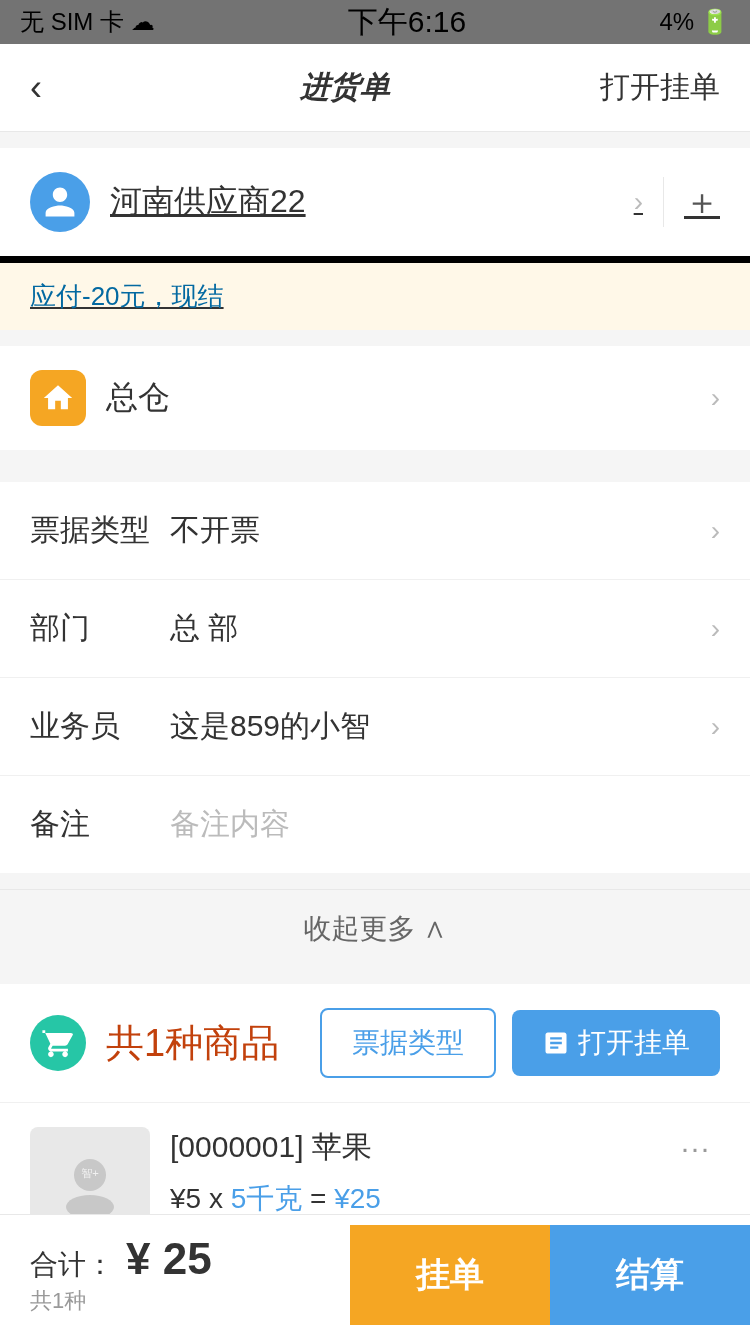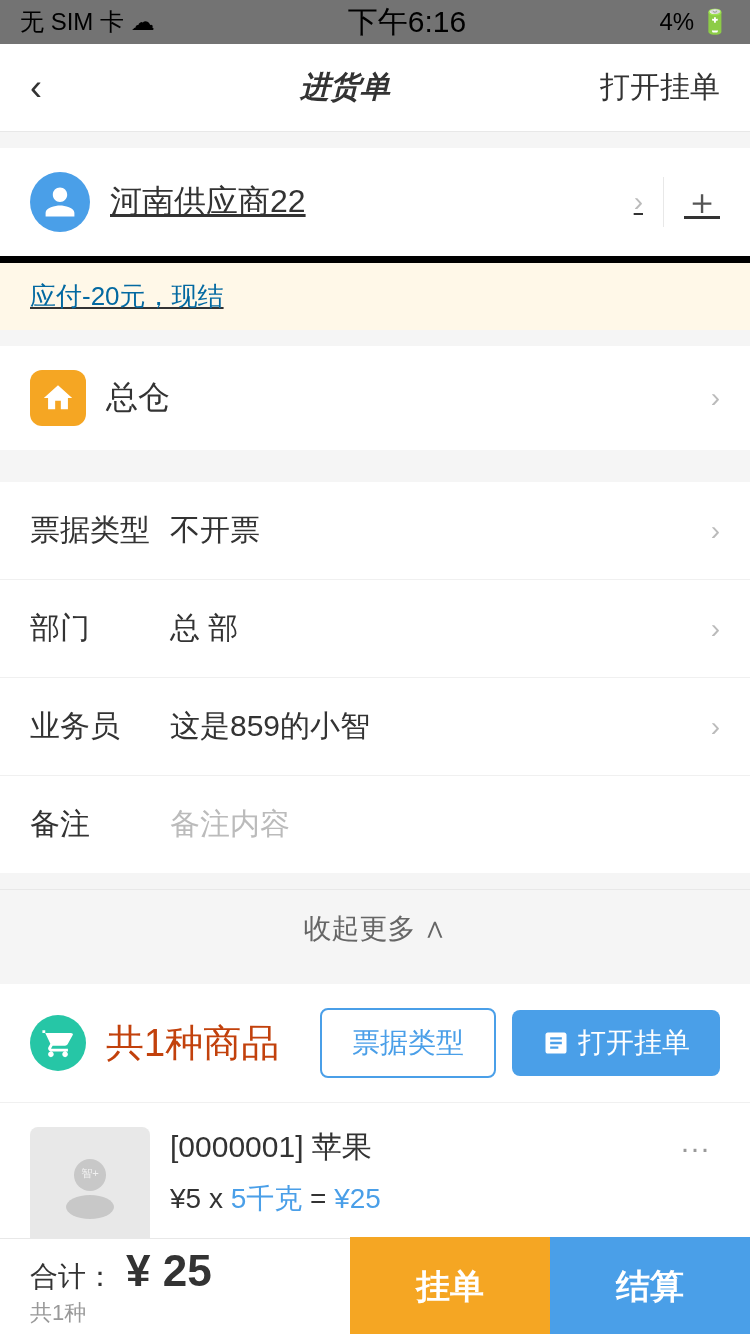--- a/index.html
+++ b/index.html
@@ -258,21 +258,21 @@
       font-size: 30px;
       cursor: pointer;
       padding: 4px 10px;
     }
 
     
     .footer {
       position: fixed;
       bottom: 0;
       width: 750px;
-      height: 96px;
+      height: 120px;
       display: flex;
       align-items: center;
       background: #fff;
       border-top: 1px solid #e8e8e8;
     }
     .footer-total {
       flex: 1;
       padding: 0 30px;
     }
     .footer-total-row {

